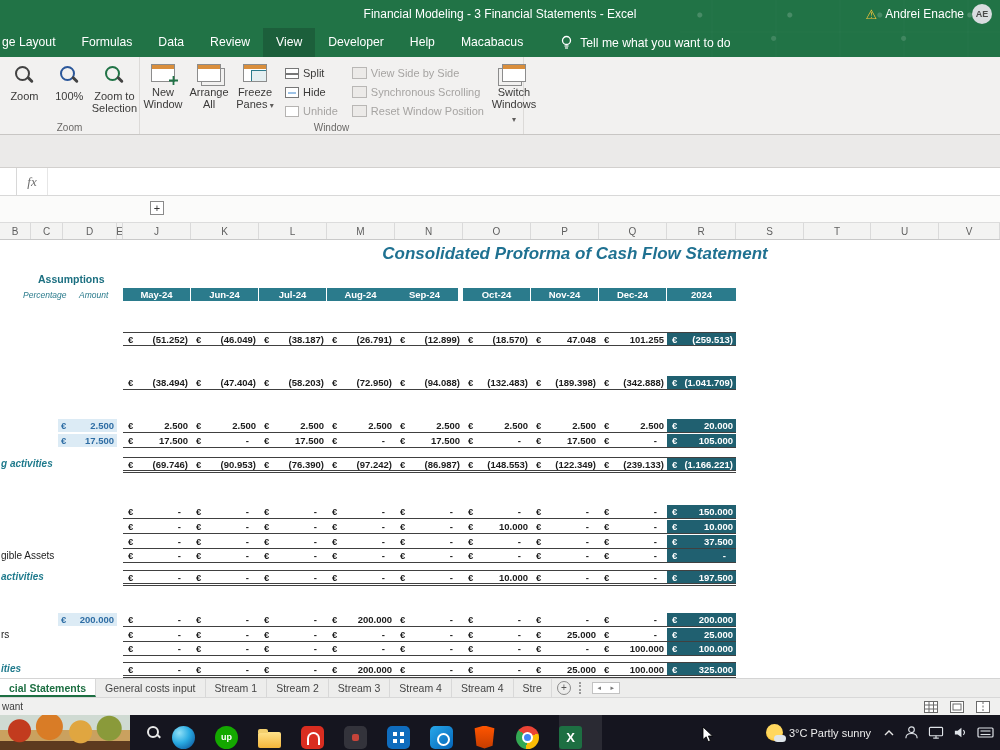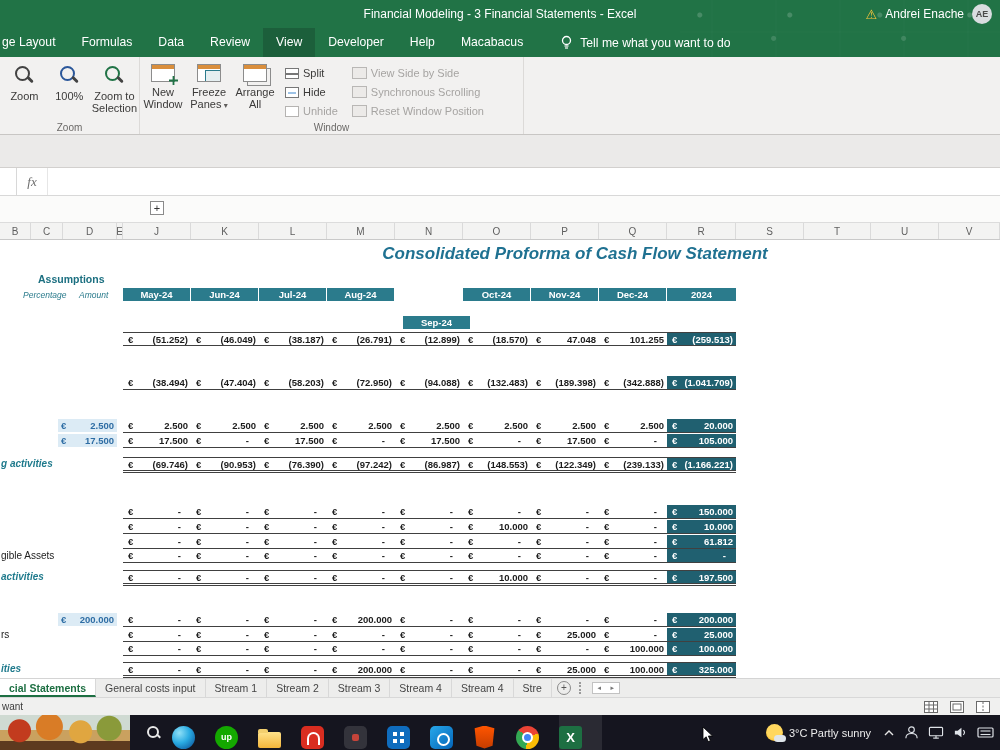--- a/index.html
+++ b/index.html
@@ -238,26 +238,26 @@
         </div>
       <div class="gcap">Zoom</div>
     </div>
     <div class="rgroup g-window">
       <div class="winbig">
           <div class="bigbtn">
             <span class="wicon icn-newwin"></span>
             <div class="blabel">New Window</div>
           </div>
           <div class="bigbtn">
+            <span class="wicon icn-arrange"></span>
+            <div class="blabel">Arrange All</div>
+          </div>
+          <div class="bigbtn">
             <span class="wicon icn-freeze"></span>
             <div class="blabel">Freeze Panes<span class="caret"> ▾</span></div>
-          </div>
-          <div class="bigbtn">
-            <span class="wicon icn-arrange"></span>
-            <div class="blabel">Arrange All</div>
           </div>
         </div>
       <div class="smallcol">
           <div class="smallbtn">
             <span class="sicon icn-split"></span>
             <span>Split</span>
           </div>
           <div class="smallbtn">
             <span class="sicon icn-hide"></span>
             <span>Hide</span>
@@ -272,20 +272,26 @@
             <span class="dicon"></span>
             <span>View Side by Side</span>
           </div>
           <div class="smallbtn dis">
             <span class="dicon"></span>
             <span>Synchronous Scrolling</span>
           </div>
           <div class="smallbtn dis">
             <span class="dicon"></span>
             <span>Reset Window Position</span>
+          </div>
+        </div>
+      <div class="winbig">
+          <div class="bigbtn">
+            <span class="wicon icn-switch"></span>
+            <div class="blabel">Switch Windows<span class="caret"> ▾</span></div>
           </div>
         </div>
       <div class="gcap">Window</div>
     </div>
   </div>
 
   <div id="band"></div>
   <div id="fbar">
     <div class="namebox"></div>
     <div class="fxzone">fx</div>
@@ -317,21 +323,21 @@
   <div id="grid">
     <div class="sheet-title">Consolidated Proforma of Cash Flow Statement</div>
     <div class="assump-label">Assumptions</div>
     <div class="perc p1">Percentage</div>
     <div class="perc p2">Amount</div>
     <div class="mh">
         <div class="hc" style="left: 0px; width: 68px;">May-24</div>
         <div class="hc" style="left: 68px; width: 68px;">Jun-24</div>
         <div class="hc" style="left: 136px; width: 68px;">Jul-24</div>
         <div class="hc" style="left: 204px; width: 68px;">Aug-24</div>
-        <div class="hc" style="left: 280px; width: 68px; margin-top: 28px;">Sep-24</div>
+        <div class="hc" style="left: 268px; width: 68px;">Sep-24</div>
         <div class="hc" style="left: 340px; width: 68px;">Oct-24</div>
         <div class="hc" style="left: 408px; width: 68px;">Nov-24</div>
         <div class="hc" style="left: 476px; width: 68px;">Dec-24</div>
         <div class="hc" style="left: 544px; width: 69px;">2024</div>
       </div>
     <div>
         <div class="grow boxed" style="top: 92px;">
           <div class="strip">
             <div class="cell" style="left: 0px;">
               <span class="eur">€</span>
@@ -649,21 +655,21 @@
             <div class="cell dash" style="left: 408px;">
               <span class="eur">€</span>
               <span class="val">-</span>
             </div>
             <div class="cell dash" style="left: 476px;">
               <span class="eur">€</span>
               <span class="val">-</span>
             </div>
             <div class="cell total">
               <span class="eur">€</span>
-              <span class="val">61.812</span>
+              <span class="val">37.500</span>
             </div>
           </div>
         </div>
         <div class="grow line" style="top: 309px;">
           <span class="rowlabel">gible Assets</span>
           <div class="strip">
             <div class="cell dash" style="left: 0px;">
               <span class="eur">€</span>
               <span class="val">-</span>
             </div>

